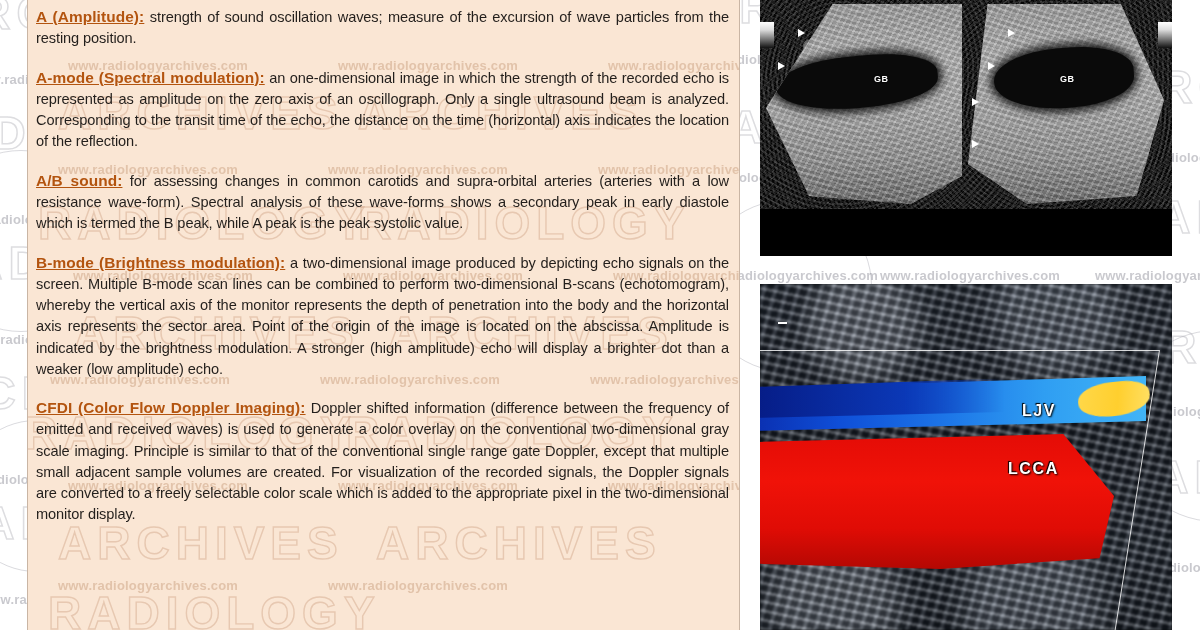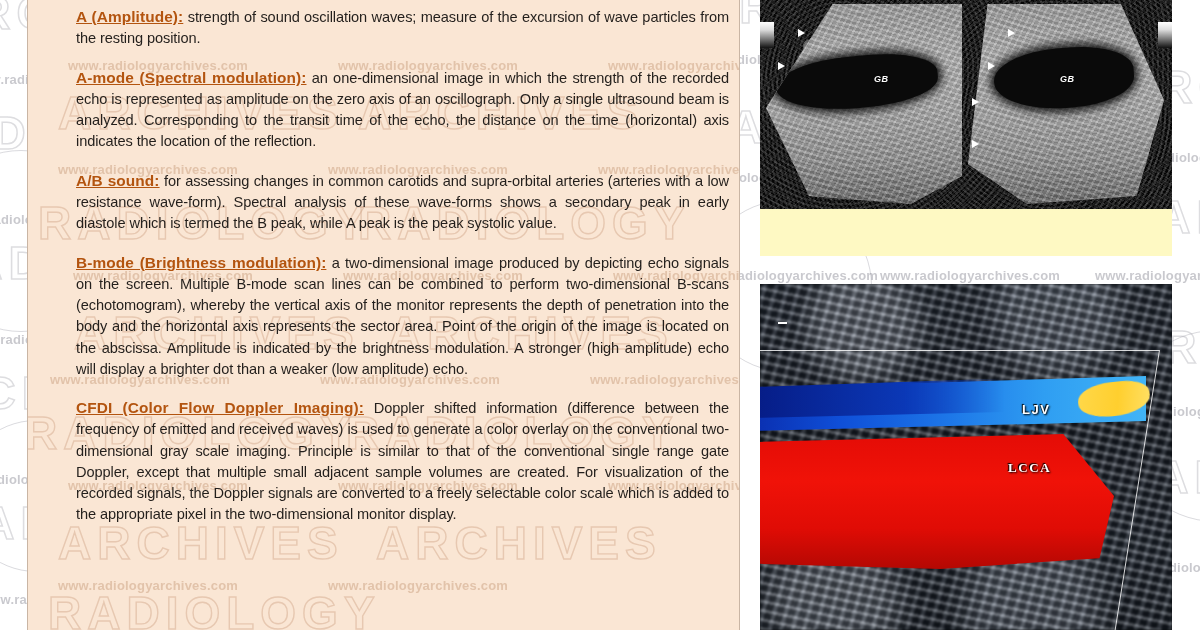--- a/index.html
+++ b/index.html
@@ -54,21 +54,20 @@
   .panel-wm .wm-big{
     -webkit-text-stroke:1.4px rgba(205,160,130,.50);
     color:transparent;opacity:.85;
   }
   .panel-wm .wm-small{
     color:rgba(205,165,135,.55);
   }
   .entries{
     position:relative;z-index:3;
     padding:6px 10px 0 8px;
-    margin-left:40px;
   }
   .entry{
     color:#231f1c;
     font-size:14.6px;
     line-height:1.455;
     text-align:justify;
     margin:0 0 17px 0;
     letter-spacing:-0.1px;
   }
   .entry .term{
@@ -80,21 +79,21 @@
   }
 
   
   .right-col{
     position:absolute;left:760px;top:0;width:412px;height:630px;z-index:2;
   }
 
   
   .fig-bmode{
     position:absolute;left:0;top:0;width:412px;height:256px;
-    background:#fef9c3;overflow:hidden;font-style:italic;
+    background:#000000;overflow:hidden;
   }
   .us-wrap{
     position:absolute;left:0;top:0;width:412px;height:209px;
     background:#050505;overflow:hidden;
   }
   .us-noise{
     position:absolute;inset:0;
     background-image:
       radial-gradient(circle at 12% 22%, rgba(255,255,255,.30) 0 6px, transparent 7px),
       radial-gradient(circle at 31% 64%, rgba(255,255,255,.24) 0 5px, transparent 6px),
@@ -206,21 +205,21 @@
   }
   .artery{
     position:absolute;left:-8px;top:150px;width:362px;height:135px;
     background:linear-gradient(180deg,#e40c06 0%,#f01208 35%,#e00c05 70%,#b40803 100%);
     clip-path:polygon(0% 6%, 86% 0%, 100% 46%, 96% 92%, 52% 100%, 0% 96%);
     filter:blur(.5px);
   }
   .dop-label{
     position:absolute;color:#ffffff;font-weight:bold;
     font-family:"Liberation Sans", sans-serif;
-    font-size:13px;letter-spacing:1.6px;
+    font-size:16px;letter-spacing:1.6px;
     text-shadow:1px 1px 2px #000,-1px -1px 1px #000;
   }
   .dop-tick{
     position:absolute;left:18px;top:38px;width:9px;height:2px;background:#fff;
   }
 </style>
 </head>
 <body>
 
 <div class="wm-layer">
@@ -352,16 +351,16 @@
     <div class="dop-bg"></div>
     <div class="dop-tick"></div>
     <div class="dop-box"></div>
 
     <div class="vein"></div>
     <div class="vein-dark"></div>
     <div class="aliasing"></div>
     <div class="artery"></div>
 
     <div class="dop-label" style="left:262px;top:118px;">LJV</div>
-    <div class="dop-label" style="left:248px;top:176px;font-family:Liberation Serif, serif;">LCCA</div>
+    <div class="dop-label" style="left:248px;top:176px;">LCCA</div>
   </div>
 
 </div>
 
 </body></html>

